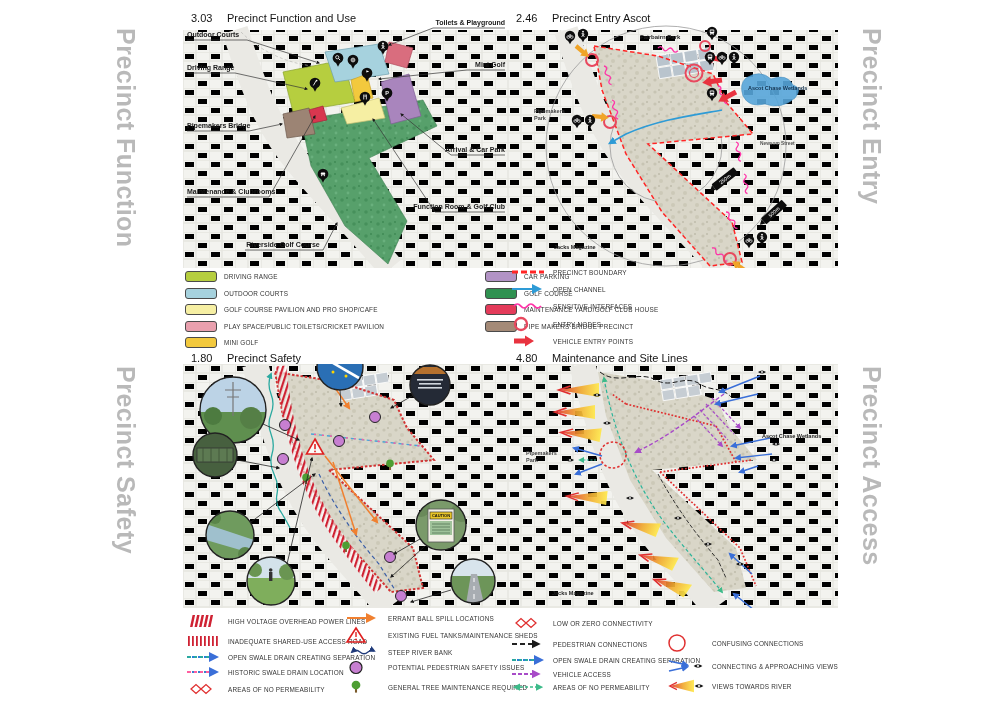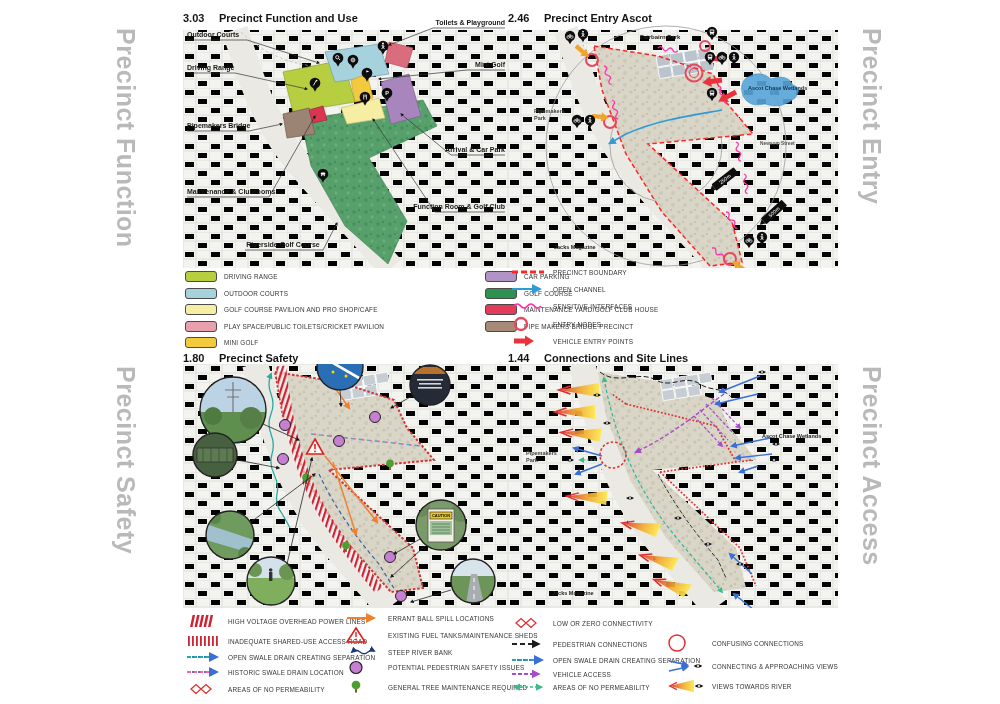--- a/index.html
+++ b/index.html
@@ -1,21 +1,21 @@
 <!DOCTYPE html>
 <html><head>
 <meta charset="utf-8">
 <style>
   html,body{margin:0;padding:0}
   body{width:1000px;height:704px;position:relative;background:#fff;
        font-family:"Liberation Sans",sans-serif;overflow:hidden}
   .vlabel{position:absolute;transform:rotate(90deg);transform-origin:0 0;
           font-size:25px;font-weight:600;color:#b9b9b9;letter-spacing:.5px;white-space:nowrap}
   .panel{position:absolute}
-  .ptitle{position:absolute;top:4px;left:0;font-size:11px;font-weight:bold;color:#141414;white-space:nowrap}
+  .ptitle{position:absolute;top:4px;left:8px;font-size:11px;font-weight:normal;color:#141414;white-space:nowrap}
   .ptitle .num{display:inline-block;width:36px}
   svg.map{position:absolute;left:0;overflow:hidden}
   .lrow{position:absolute;display:flex;align-items:center;gap:7px;height:14px}
   .lab{font-size:6.4px;color:#333;letter-spacing:.2px;white-space:nowrap}
   .swb{width:30px;height:9px;border:1px solid #4a4a4a;border-radius:3px;flex:0 0 auto}
   .lsw{flex:0 0 auto}
 </style>
 </head>
 <body>
 
@@ -597,21 +597,21 @@
   <div class="lrow" style="left:162px;top:330px;height:18px">
     <svg class="lsw" width="36" height="18">
         <use href="#tree" transform="translate(11,10) scale(1.15)"></use>
       </svg>
     <div class="lab">GENERAL TREE MAINTENANCE REQUIRED</div>
     </div>
 </div>
 
 <div class="panel" style="left:508px;top:348px;width:330px;height:356px">
   <div class="ptitle">
-    <span class="num">1.44</span><span>Connections and Site Lines</span>
+    <span class="num">4.80</span><span>Maintenance and Site Lines</span>
   </div>
   <svg class="map" style="top:16px" width="330" height="244" viewBox="0 0 330 244">
     <rect width="330" height="244" fill="url(#blocks)"></rect>
     <path d="M74,0 C90,60 106,120 144,170 C170,203 192,224 207,244" stroke="#eae9e4" stroke-width="26" fill="none"></path>
     <use href="#siteP" transform="translate(4,-22)" fill="url(#terrain)"></use>
     <g transform="translate(152,16) rotate(-9)" fill="#c6cdd3" stroke="#fff" stroke-width="0.8">
       <rect width="12" height="10"></rect>
         <rect x="13" width="12" height="10"></rect>
         <rect x="26" width="12" height="10"></rect>
         <rect x="39" width="12" height="10"></rect>

